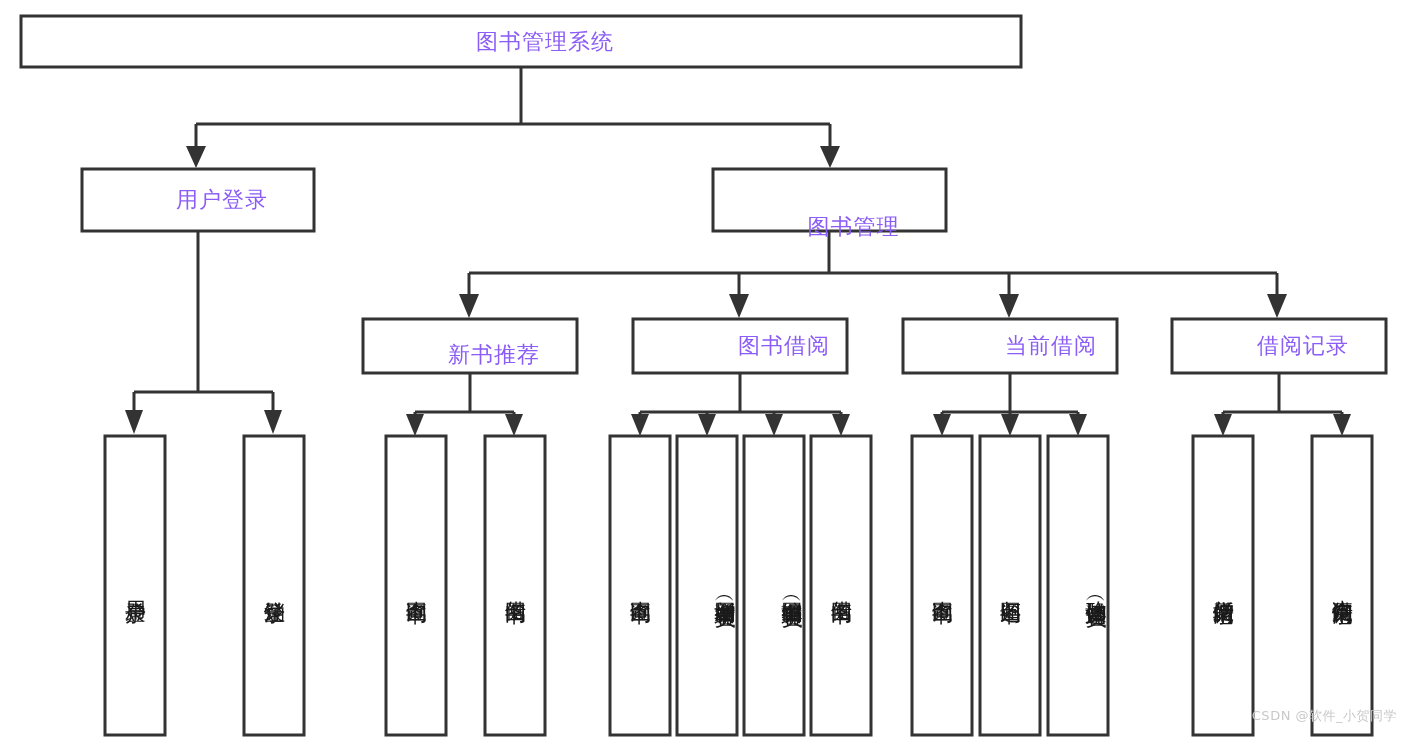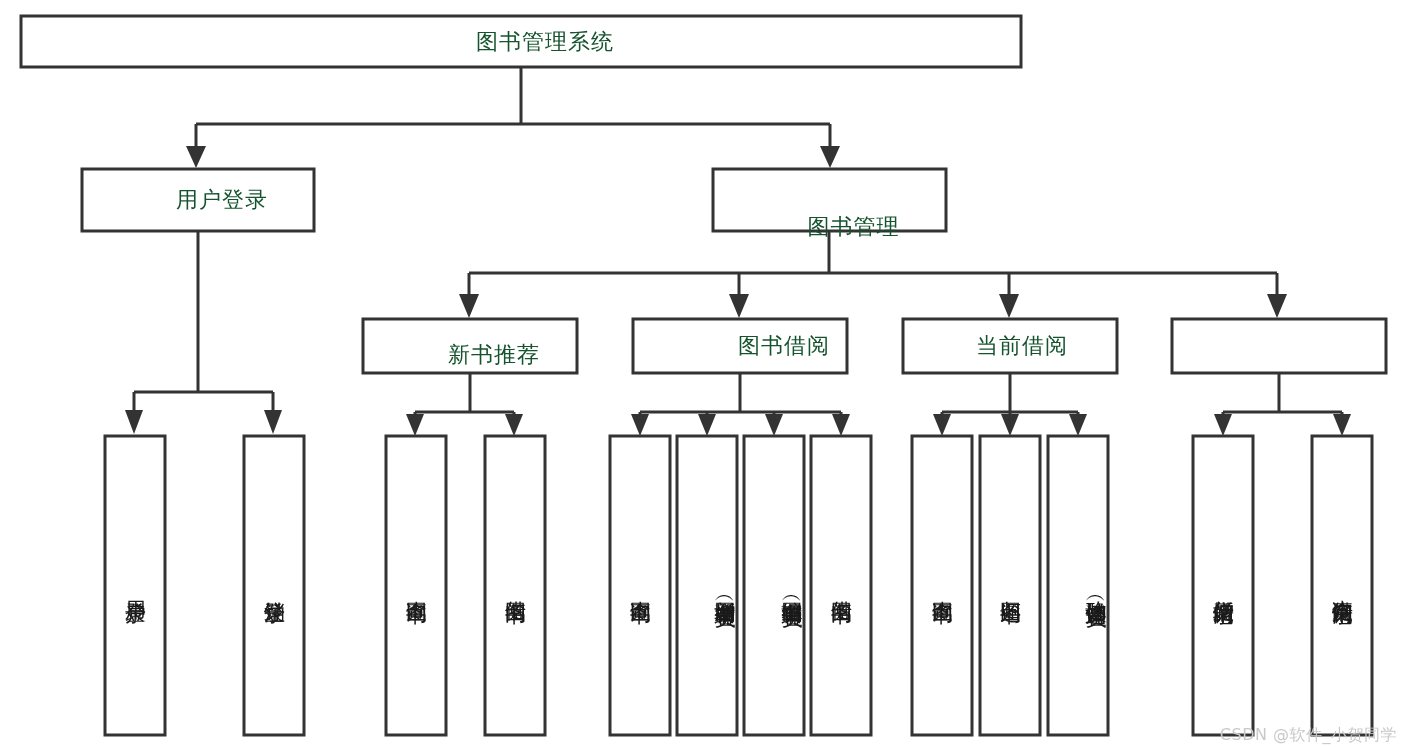--- a/index.html
+++ b/index.html
@@ -37,23 +37,23 @@
     fill: none;
     stroke-linecap: butt;
   }
   .arrow-head {
     fill: #333333;
     stroke: none;
   }
   .watermark {
     position: absolute;
     right: 8px;
-    bottom: 1px;
+    bottom: 22px;
     color: #c9c9c9;
-    font-size: 16px;
+    font-size: 13px;
     font-family: "DejaVu Sans", "Liberation Sans", sans-serif;
     letter-spacing: 0.5px;
     white-space: nowrap;
     user-select: none;
   }
   .vtext-wrap {
     position: absolute;
     display: flex;
     flex-direction: column;
     align-items: center;
@@ -66,21 +66,21 @@
     letter-spacing: 1px;
     box-sizing: border-box;
     pointer-events: none;
   }
   .htext-wrap {
     position: absolute;
     display: flex;
     align-items: center;
     justify-content: center;
     font-size: 22px;
-    color: #14532d;
+    color: #8b5cf6;
     letter-spacing: 1px;
     box-sizing: border-box;
     pointer-events: none;
     padding-left: 48px;
   }
 </style>
 </head>
 <body>
 
 <div id="diagram-root">
@@ -175,21 +175,22 @@
     <rect class="node-box" x="1312" y="436" width="60" height="299"></rect>
   </svg>
 
   <div class="htext-wrap" style="left:21px; top:16px; width:1000px; height:51px;">图书管理系统</div>
 
   <div class="htext-wrap" style="left:82px; top:169px; width:232px; height:62px;">用户登录</div>
   <div class="htext-wrap" style="left:713px; top:169px; width:233px; height:62px;margin-top:27px;">图书管理</div>
 
   <div class="htext-wrap" style="left:363px; top:319px; width:214px; height:72px;">新书推荐</div>
   <div class="htext-wrap" style="left:633px; top:319px; width:254px; height:54px;">图书借阅</div>
-  <div class="htext-wrap" style="left:891px; top:319px; width:214px; height:54px;text-align:center;">当前借阅</div>
+  <div class="htext-wrap" style="left:920px; top:319px; width:214px; height:54px;text-align:center;">当前借阅</div>
+  <div class="htext-wrap" style="left:1172px; top:319px; width:214px; height:54px;">借阅记录</div>
 
   <div class="vtext-wrap" style="left:105px; top:436px; width:60px; height:299px;">用户登录</div>
   <div class="vtext-wrap" style="left:244px; top:436px; width:60px; height:299px;">注销登录</div>
 
   <div class="vtext-wrap" style="left:386px; top:436px; width:60px; height:299px;">查询图书</div>
   <div class="vtext-wrap" style="left:485px; top:436px; width:60px; height:299px;">借阅图书</div>
 
   <div class="vtext-wrap" style="left:610px; top:436px; width:60px; height:299px;">查询图书</div>
   <div class="vtext-wrap" style="left:677px; top:436px; width:60px; height:299px; justify-content:flex-start; padding-top:6px;">新增图书（管理员）</div>
   <div class="vtext-wrap" style="left:744px; top:436px; width:60px; height:299px; justify-content:flex-start; padding-top:6px;">编辑图书（管理员）</div>

